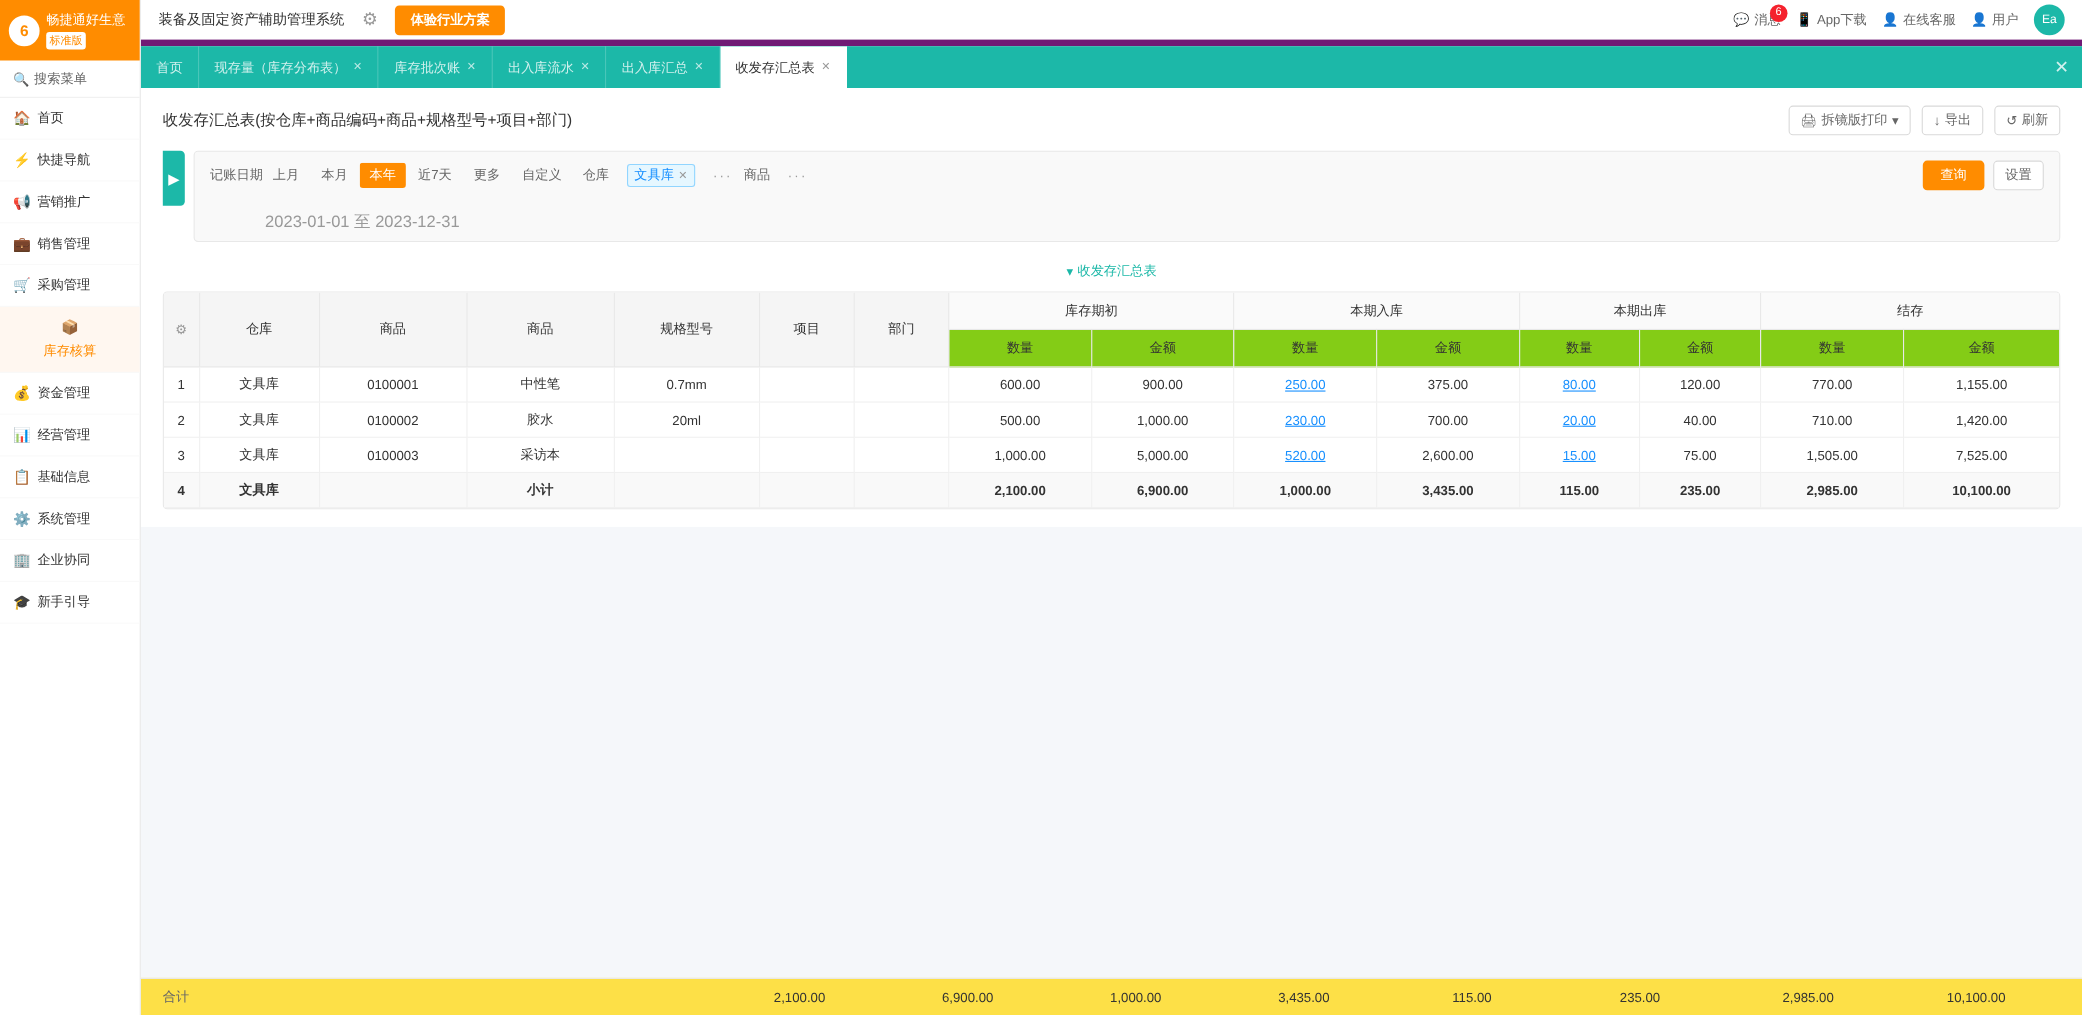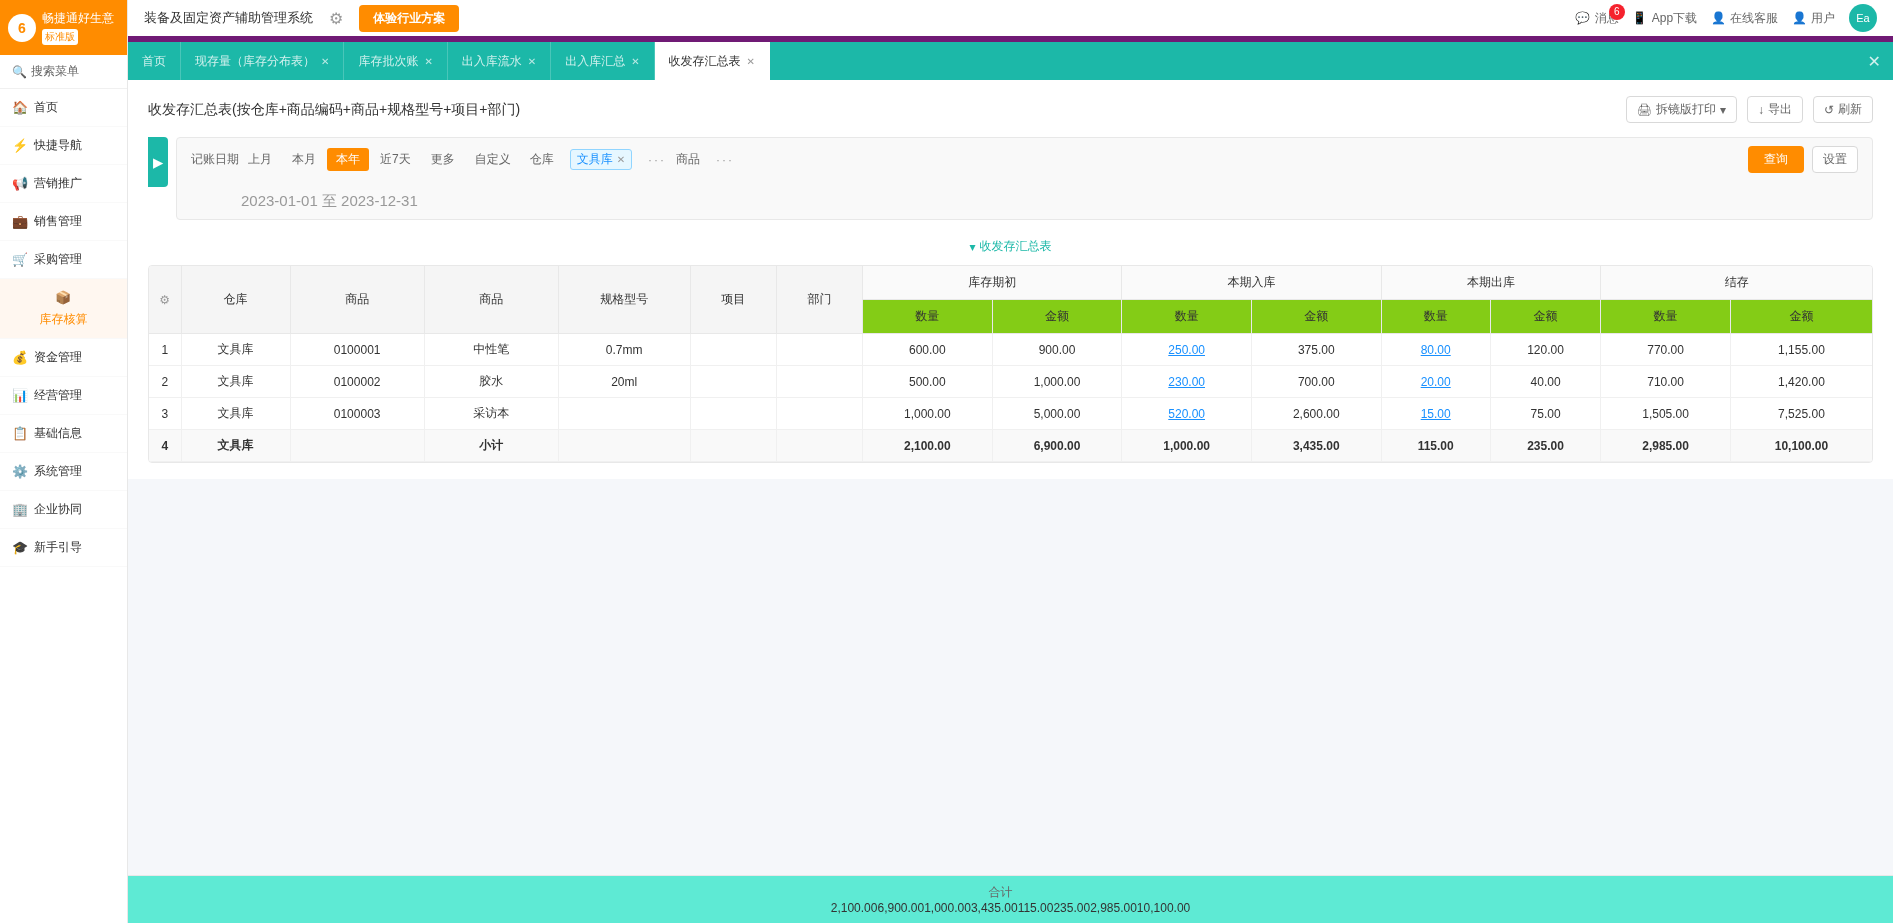--- a/index.html
+++ b/index.html
@@ -60,21 +60,21 @@
     th:last-child { border-right: none; }
     td { padding: 7px 10px; text-align: center; font-size: 12px; color: #333; border-bottom: 1px solid #f0f0f0; border-right: 1px solid #f0f0f0; }
     td:last-child { border-right: none; }
     .tr-subtotal td { font-weight: bold; background: #f9f9f9; }
     .underline { text-decoration: underline; color: #1890ff; cursor: pointer; }
     th.group-header { background: #fafafa; }
     .table-header-row-1 th { }
     .table-header-row-2 th { background: #84cc16; }
 
     
-    .page-footer { background: #5eead4; border-top: 1px solid #e8e8e8; padding: 8px 20px; display: flex; align-items: center; flex-direction: column; }
+    .page-footer { background: #fde047; border-top: 1px solid #e8e8e8; padding: 8px 20px; display: flex; align-items: center; }
     .footer-label { color: #666; font-size: 12px; margin-right: 20px; }
     .footer-data { display: flex; gap: 0; flex: 1; }
     .footer-cell { flex: 1; text-align: center; font-size: 12px; color: #333; font-weight: 500; }
 
     
     .icon-home::before { content: '🏠'; font-size: 13px; }
     .icon-quick::before { content: '⚡'; font-size: 13px; }
     .icon-marketing::before { content: '📢'; font-size: 13px; }
     .icon-sales::before { content: '💼'; font-size: 13px; }
     .icon-purchase::before { content: '🛒'; font-size: 13px; }

